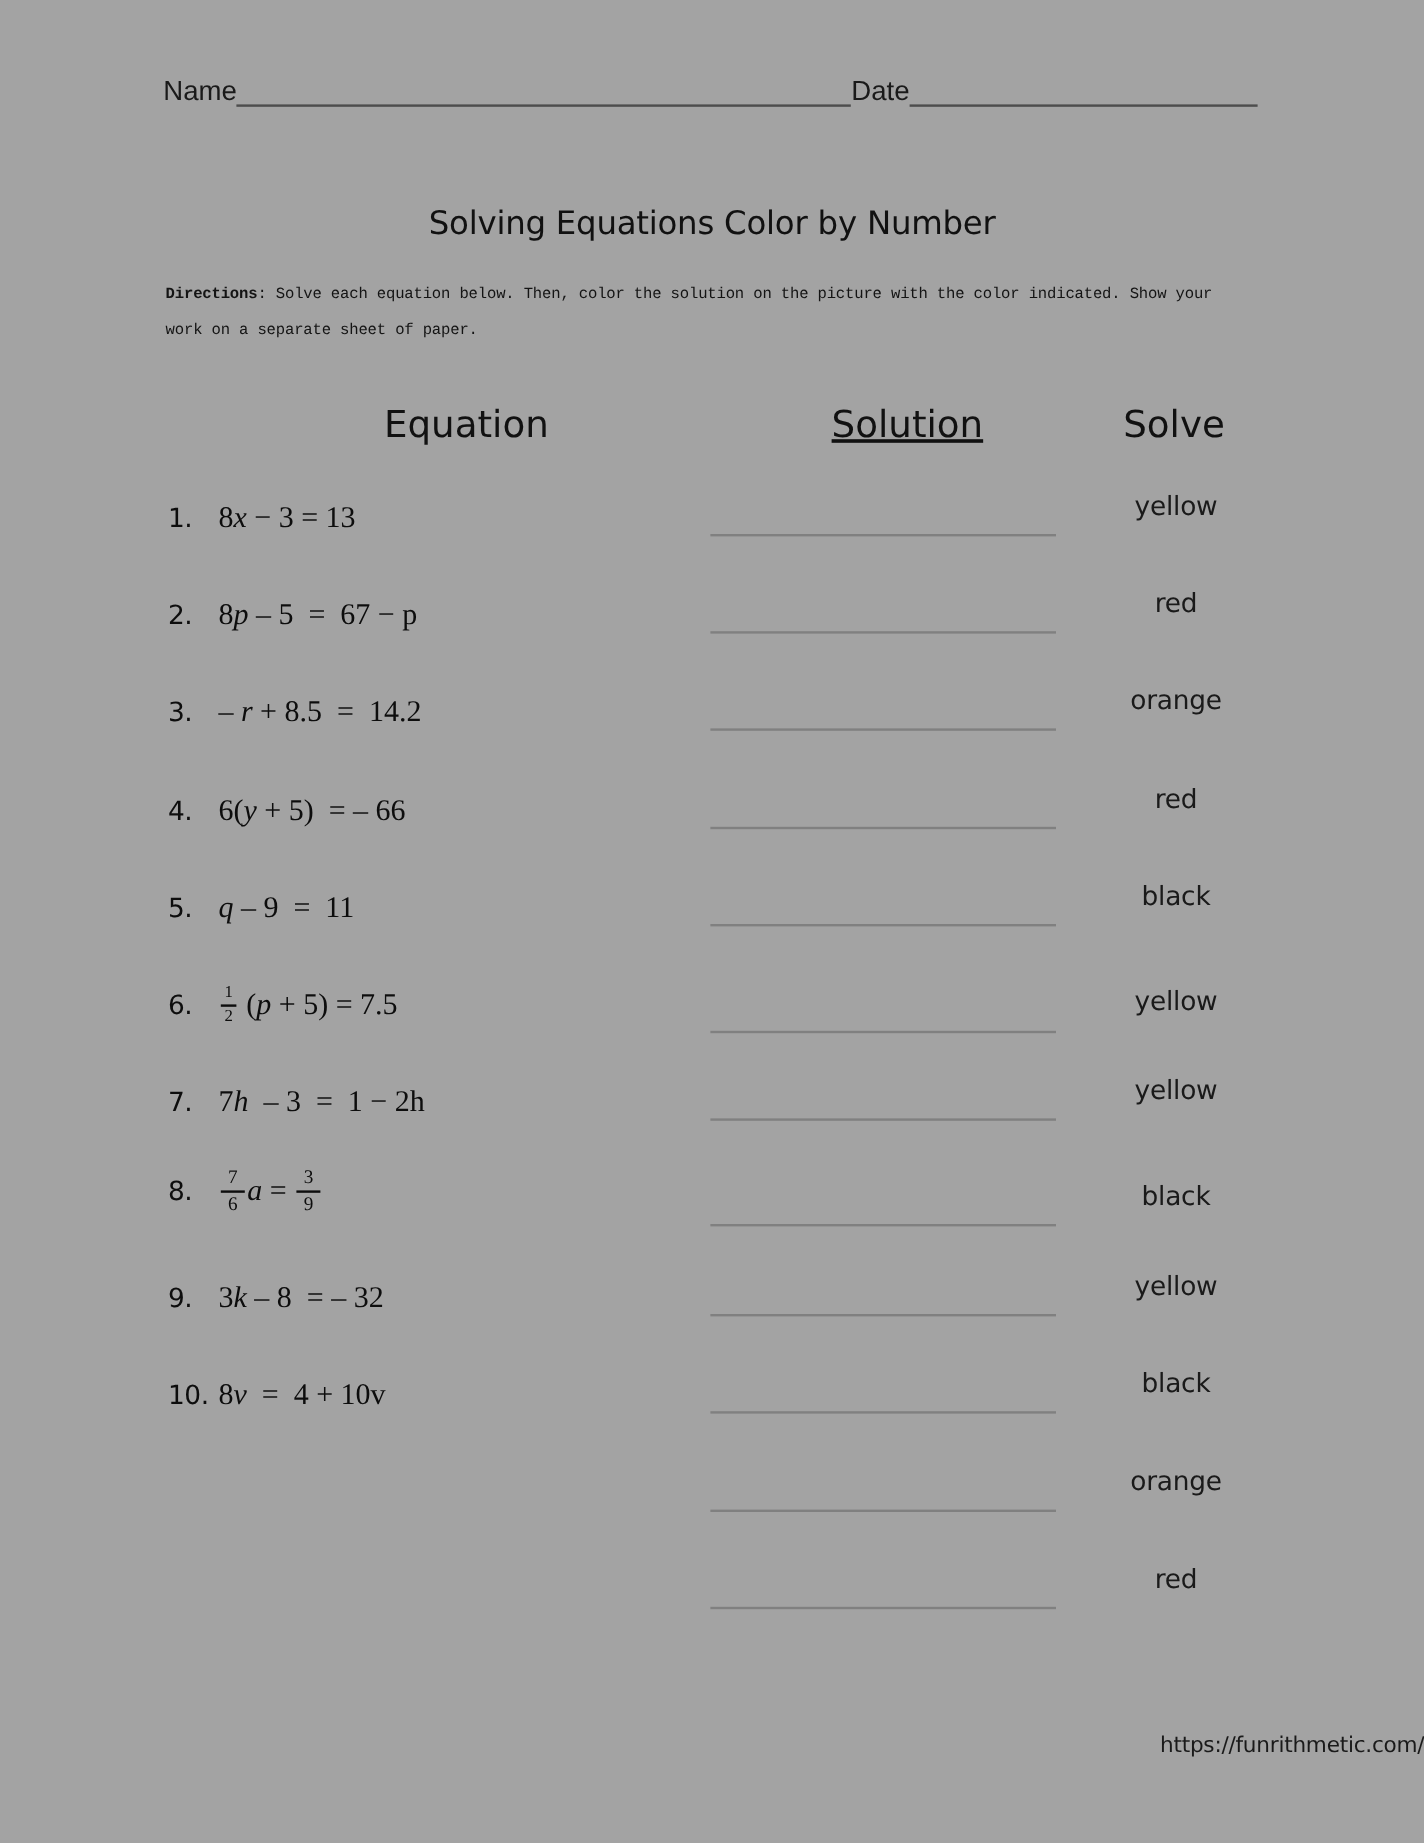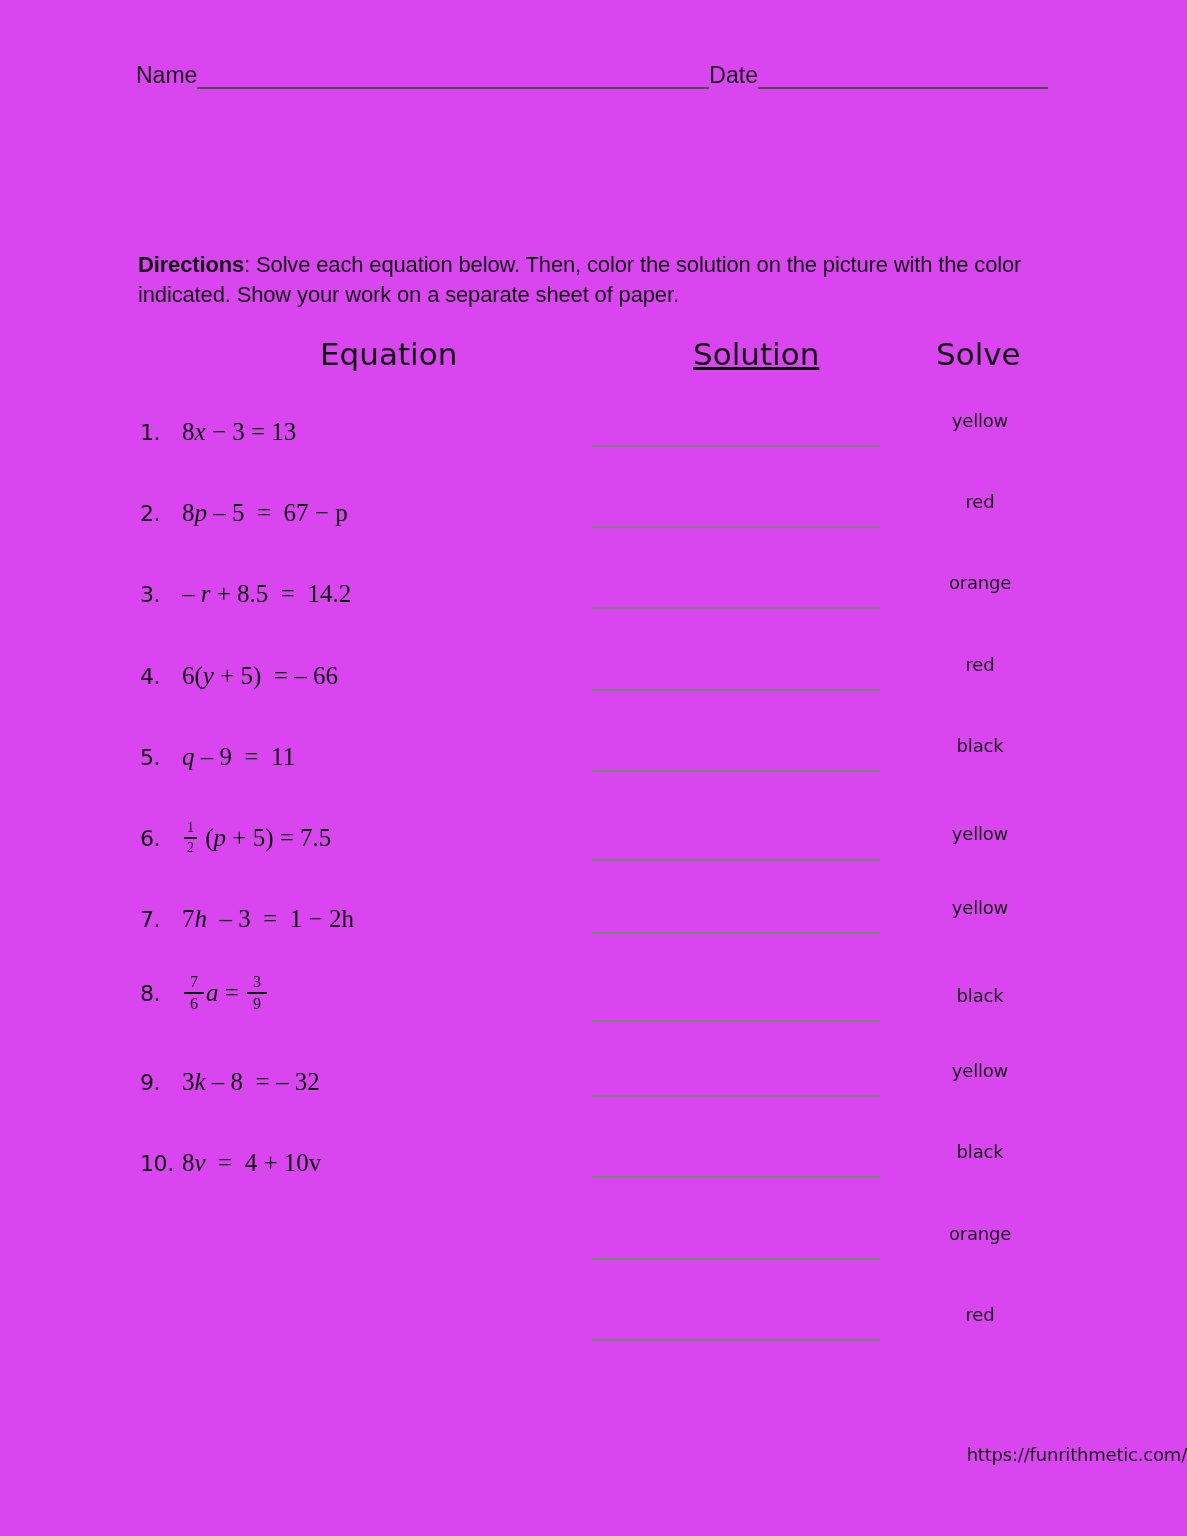--- a/index.html
+++ b/index.html
@@ -12,21 +12,21 @@
     height: 1536px;
     position: relative;
     font-family: "Liberation Sans", sans-serif;
     color: #000000;
     overflow: hidden;
   }
 
   .page {
     position: absolute;
     inset: 0;
-    background: #d946ef;
+    background: #a3a3a3;
   }
 
   
   .namedate {
     position: absolute;
     left: 136px;
     top: 62px;
     width: 908px;
     display: flex;
     align-items: flex-end;
@@ -60,26 +60,25 @@
     letter-spacing: -0.2px;
     color: #111111;
   }
 
   
   .directions {
     position: absolute;
     left: 138px;
     top: 230px;
     width: 906px;
-    font-family: Liberation Sans, sans-serif;
-    font-size: 22px;
+    font-family: Liberation Mono, monospace;
+    font-size: 13px;
     line-height: 30px;
     color: #141414;
     letter-spacing: -0.15px;
-    margin-top: 20px;
   }
   .directions b {
     font-weight: 700;
   }
 
   
   .col-headers {
     position: absolute;
     left: 138px;
     top: 336px;
@@ -176,21 +175,21 @@
     height: 0;
   }
 
   
   .color-label {
     position: absolute;
     left: 760px;
     width: 160px;
     text-align: center;
     font-family: "DejaVu Sans", sans-serif;
-    font-size: 18px;
+    font-size: 22px;
     color: #1a1a1a;
     letter-spacing: -0.2px;
   }
 
   
   .footer {
     position: absolute;
     left: 0;
     right: 0;
     top: 1444px;
@@ -206,20 +205,21 @@
 
 <div class="page">
 
   <div class="namedate">
     <span class="nd-label">Name</span>
     <span class="nd-rule name-rule"></span>
     <span class="nd-label">Date</span>
     <span class="nd-rule date-rule"></span>
   </div>
 
+  <div class="title">Solving Equations Color by Number</div>
 
   <div class="directions">
     <b>Directions</b><span>: Solve each equation below.  Then, color the solution on the picture with the color indicated.  Show your work on a separate sheet of paper.</span>
   </div>
 
   <div class="col-headers">
     <span class="hd hd-equation">Equation</span>
     <span class="hd hd-solution">Solution</span>
     <span class="hd hd-color">Solve</span>
   </div>

